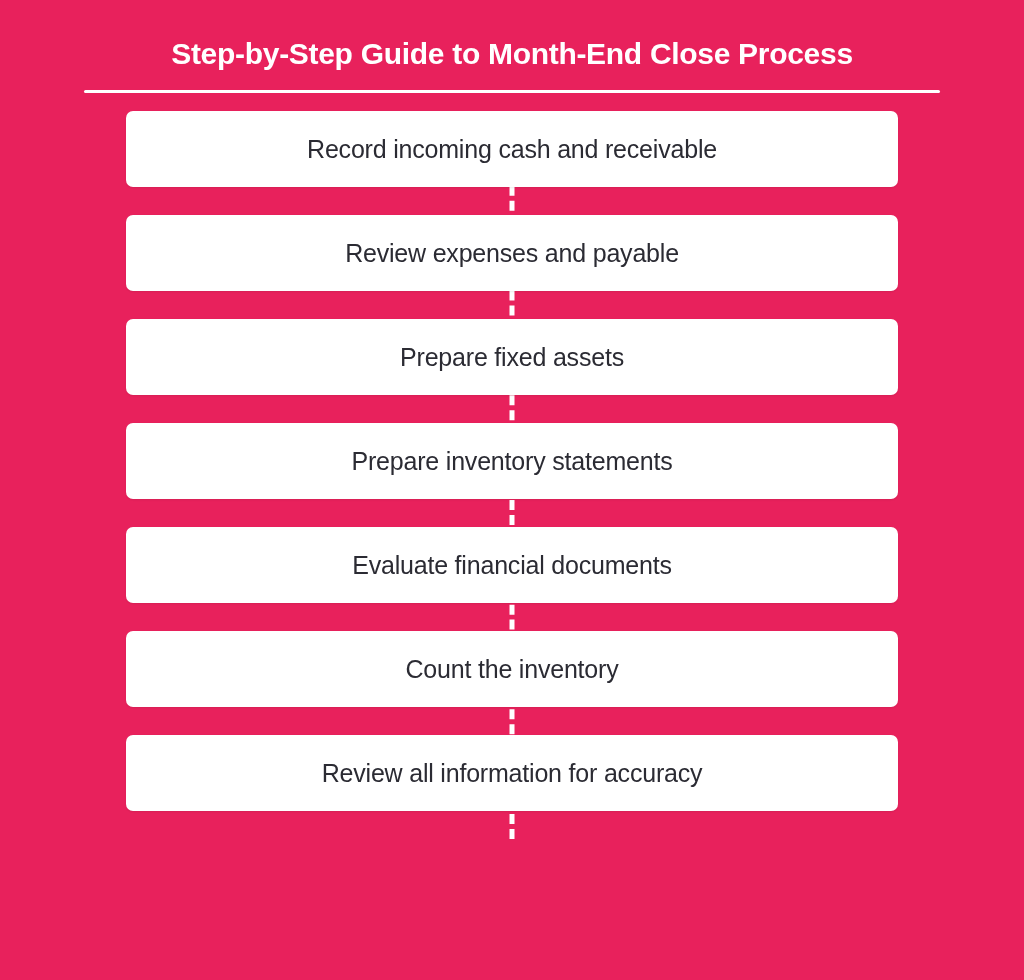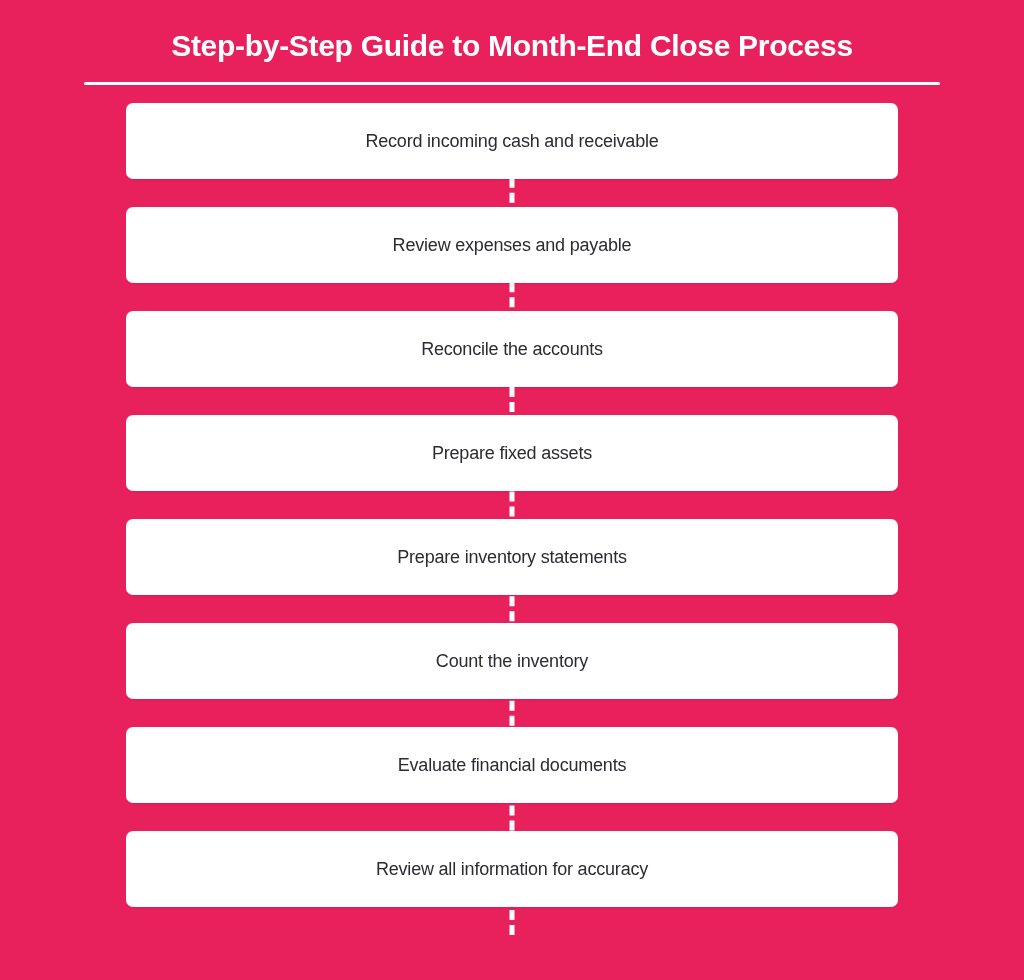--- a/index.html
+++ b/index.html
@@ -14,21 +14,21 @@
     overflow: hidden;
   }
   .infographic {
     position: relative;
     width: 1024px;
     height: 980px;
     background: #e8215c;
     box-sizing: border-box;
   }
   .header {
-    padding-top: 28px;
+    padding-top: 36px;
     text-align: center;
   }
   .title {
     color: #ffffff;
     font-size: 30px;
     font-weight: bold;
     letter-spacing: -0.3px;
     line-height: 1.2;
     margin: 0 40px;
   }
@@ -67,21 +67,21 @@
     display: flex;
     align-items: center;
     justify-content: center;
     box-shadow: 0 1px 2px rgba(0,0,0,0.08);
   }
   .step:last-child {
     margin-bottom: 12px;
   }
   .step-label {
     color: #2b2b33;
-    font-size: 18px;
+    font-size: 25px;
     font-weight: 400;
     letter-spacing: -0.2px;
     text-align: center;
   }
 </style>
 </head>
 <body>
 
 <div class="infographic">
 
@@ -95,38 +95,35 @@
     <div class="steps">
 
       <div class="step">
         <span class="step-label">Record incoming cash and receivable</span>
       </div>
 
       <div class="step">
         <span class="step-label">Review expenses and payable</span>
       </div>
 
-      <div class="step">
-        <span class="step-label">Reconcile the accounts</span>
-      </div>
 
       <div class="step">
         <span class="step-label">Prepare fixed assets</span>
       </div>
 
       <div class="step">
         <span class="step-label">Prepare inventory statements</span>
       </div>
 
       <div class="step">
-        <span class="step-label">Count the inventory</span>
+        <span class="step-label">Evaluate financial documents</span>
       </div>
 
       <div class="step">
-        <span class="step-label">Evaluate financial documents</span>
+        <span class="step-label">Count the inventory</span>
       </div>
 
       <div class="step">
         <span class="step-label">Review all information for accuracy</span>
       </div>
 
     </div>
   </div>
 
 </div>

